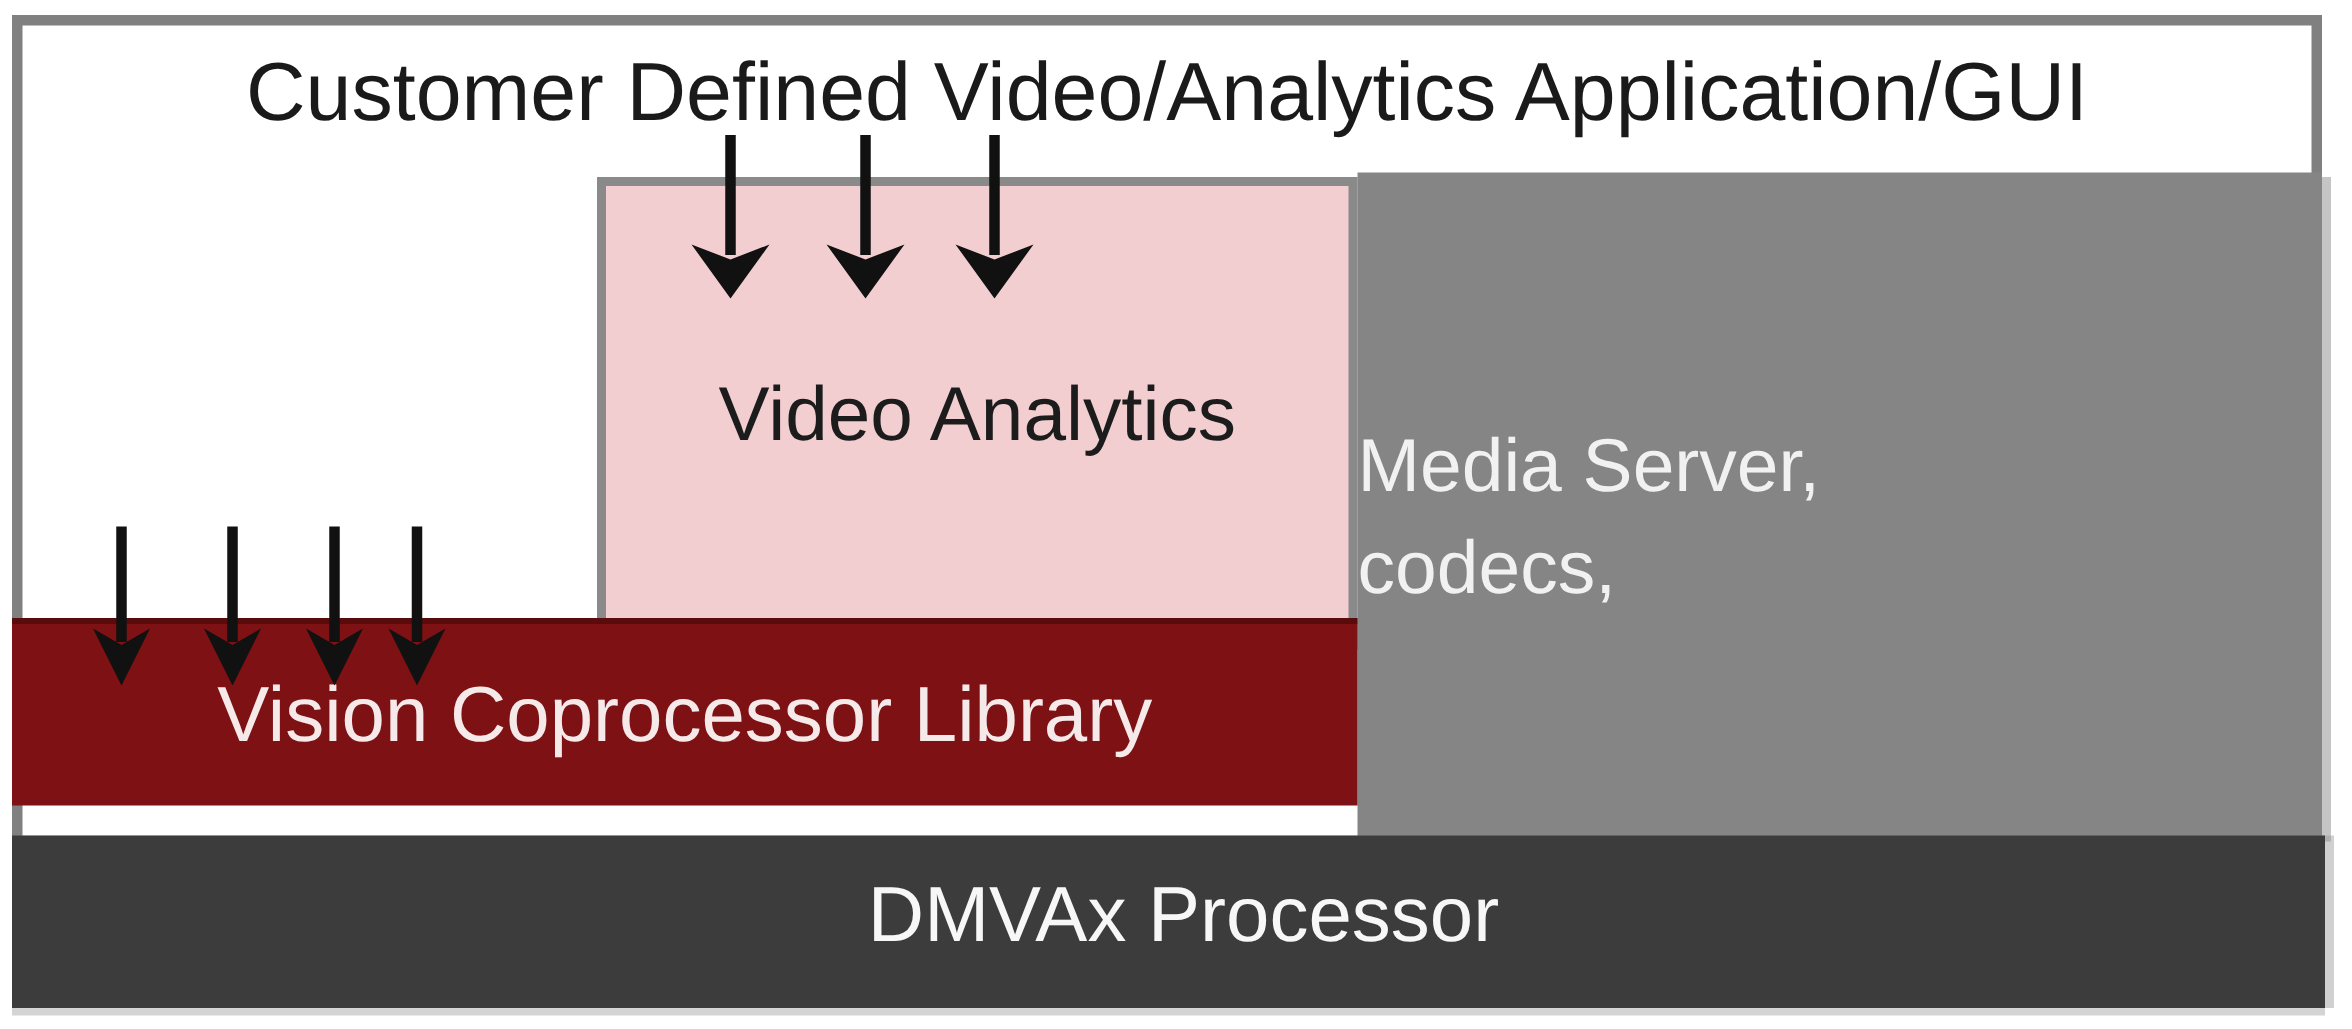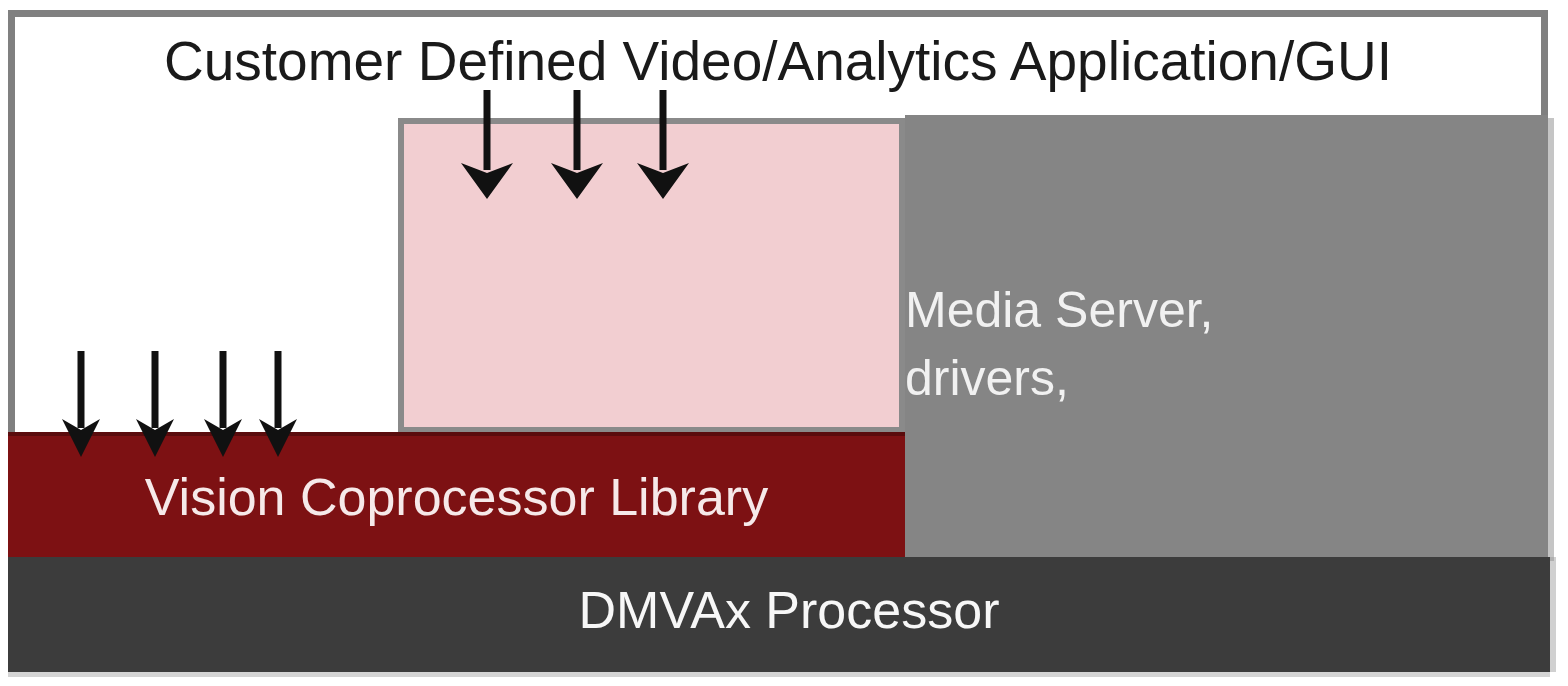--- a/index.html
+++ b/index.html
@@ -51,21 +51,21 @@
     align-items: flex-start; justify-content: center;
     padding-top: 14px;
     font-size: 50px; line-height: 68px;
     color: var(--light-text, #f1f1f1);
     text-align: center;
     box-shadow: 6px 3px 0 rgba(150,150,150,0.55);
   }
 
   
   .maroon-bar {
-    left: 8px; top: 432px; width: 897px; height: 125px;
+    left: 8px; top: 412px; width: 897px; height: 125px;
     background: var(--maroon, #7d1113);
     border-top: 4px solid rgba(0,0,0,0.28);
     z-index: 4;
     display: flex; align-items: center; justify-content: center;
     font-size: 52px;
     color: var(--vision-text, #f6e9e9);
     white-space: nowrap;
   }
 
   
@@ -94,25 +94,26 @@
 </head>
 <body>
 
 <div class="stage">
 
   <div class="abs outer-box"></div>
 
   <div class="abs title">Customer Defined Video/Analytics Application/GUI</div>
 
   <div class="abs pink-box">
+    <span>Video Analytics</span>
   </div>
 
   <div class="abs media-box">
     <span>Media Server,</span>
-    <span>drivers,</span>
+    <span>codecs,</span>
   </div>
 
   <div class="abs maroon-bar">
     <span>Vision Coprocessor Library</span>
   </div>
 
   <div class="abs dmvax-bar">
     <span>DMVAx Processor</span>
   </div>
 

